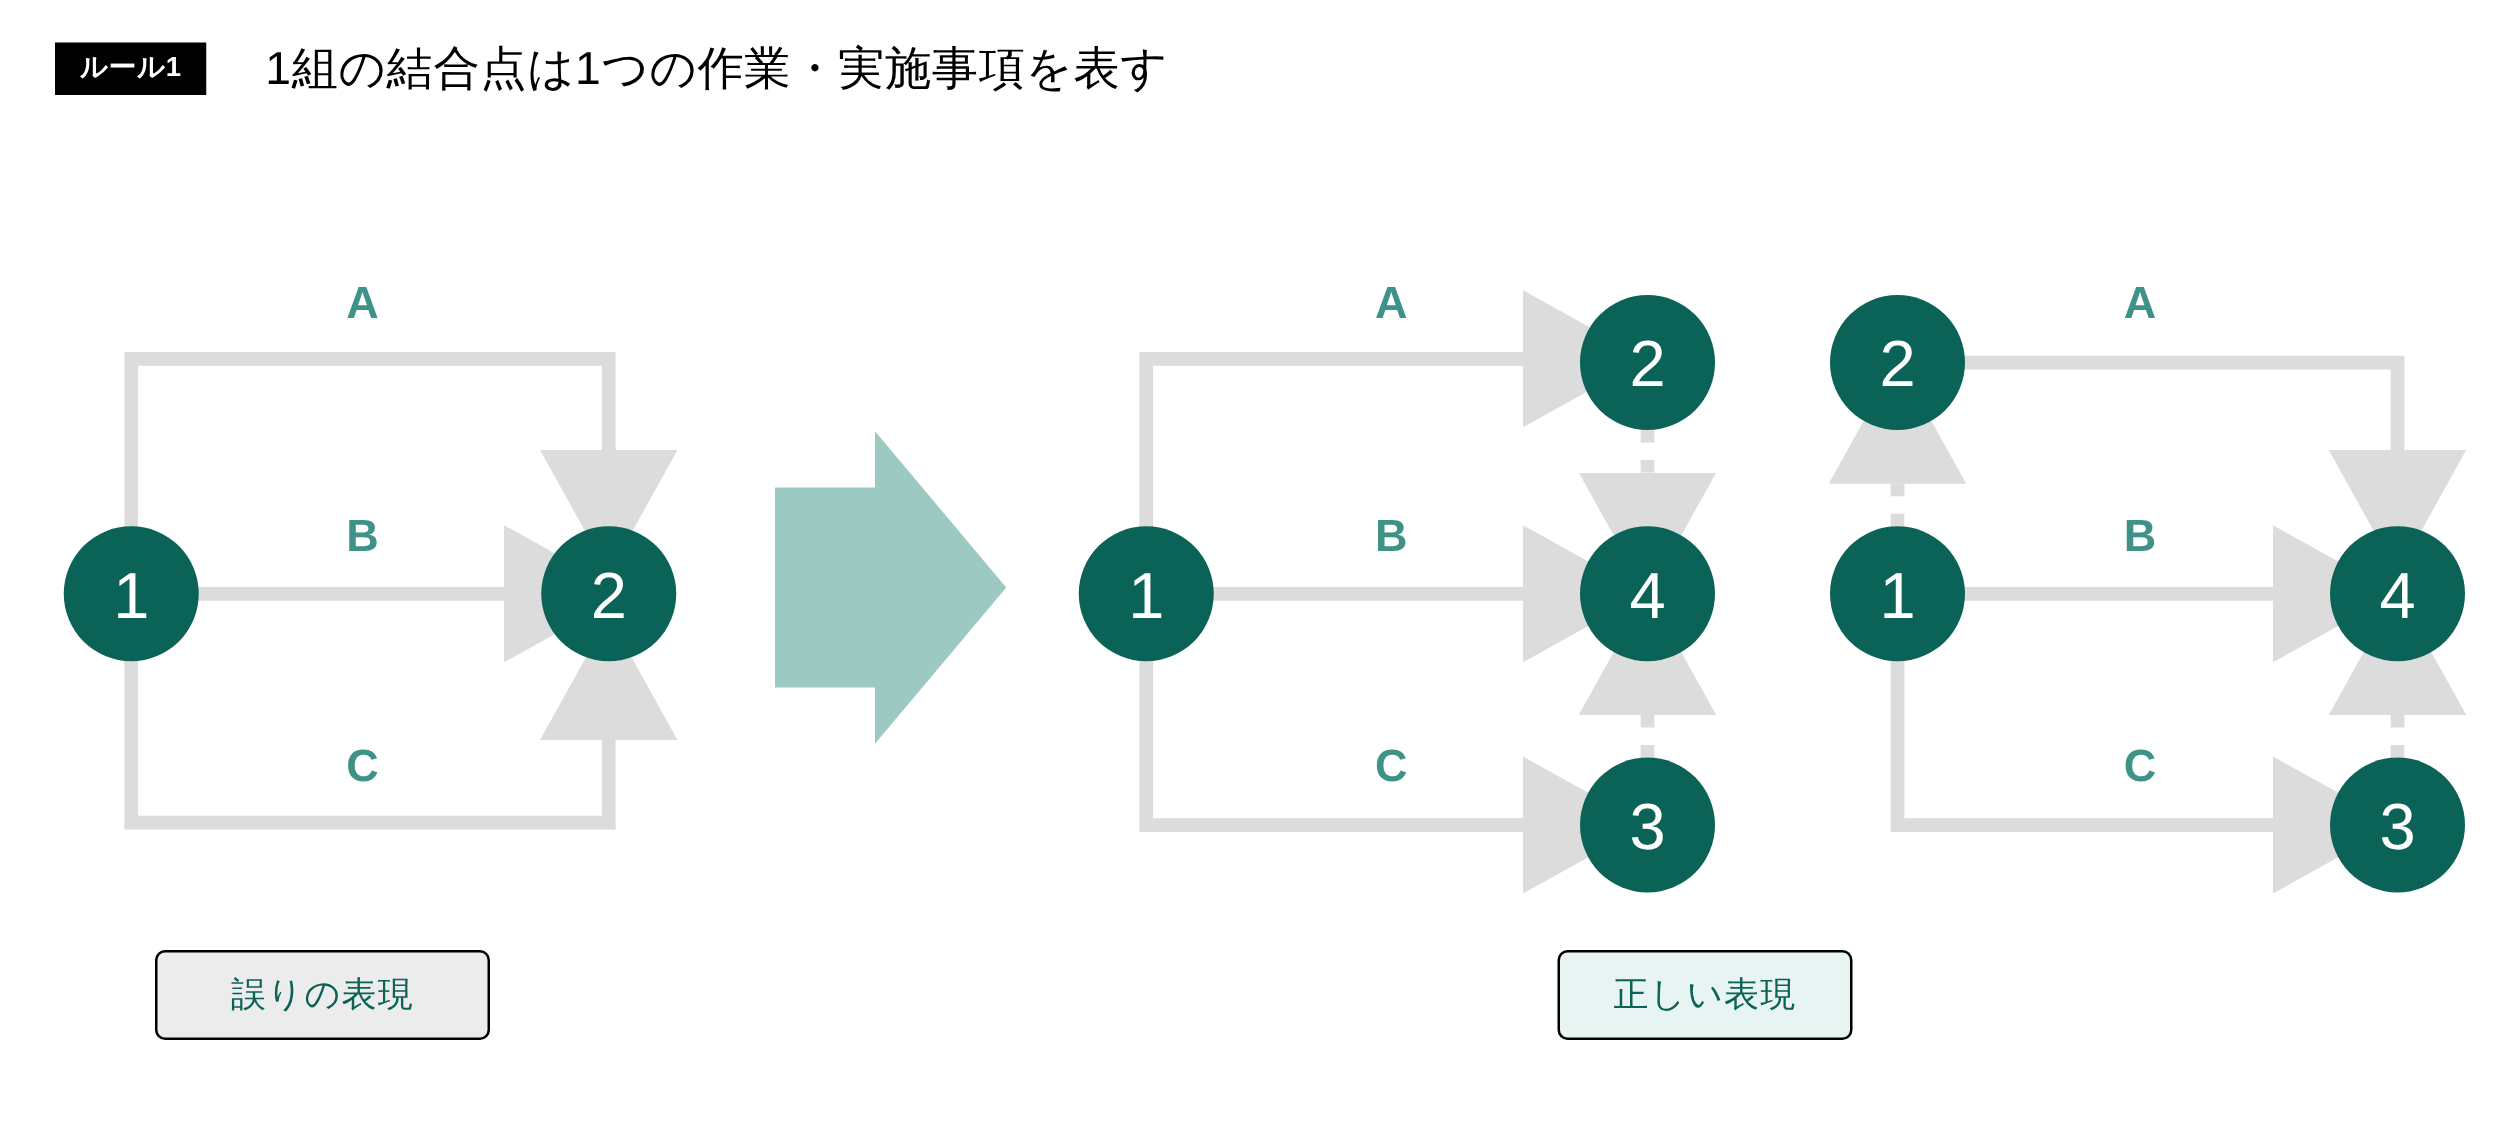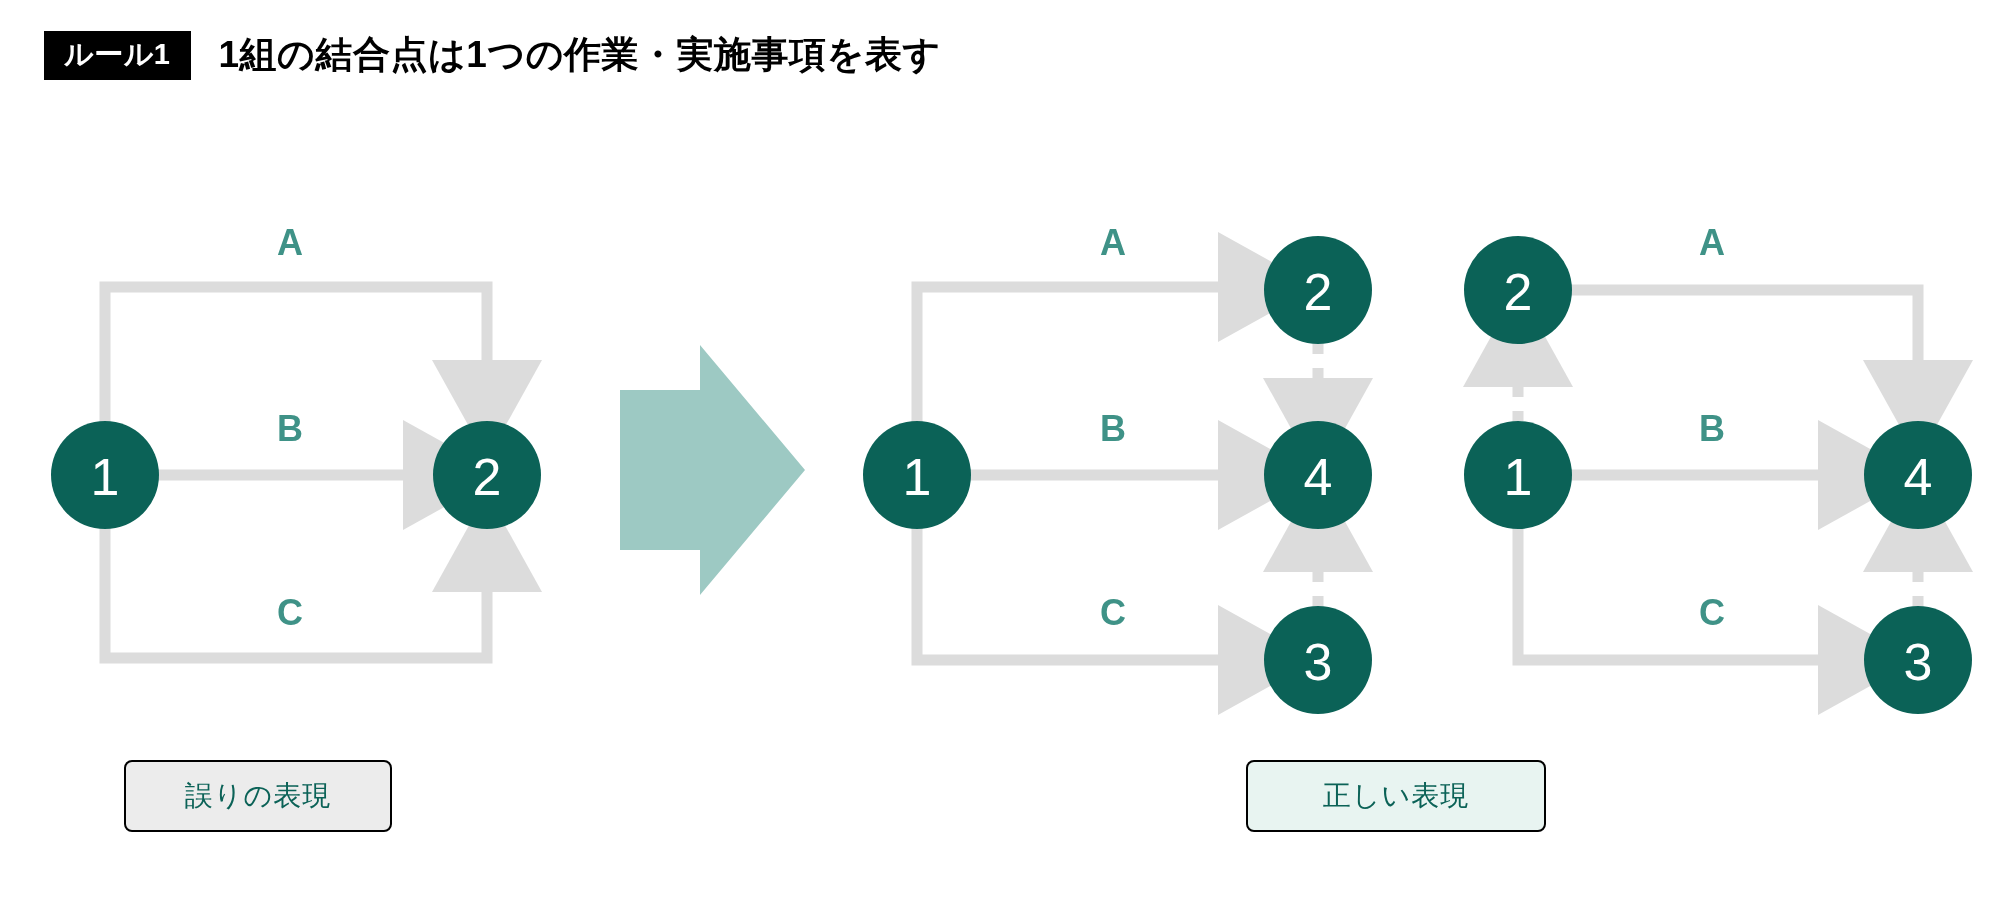--- a/index.html
+++ b/index.html
@@ -21,33 +21,34 @@
     position: absolute;
     left: 44px;
     top: 30px;
     display: flex;
     align-items: center;
     gap: 28px;
   }
   .rule-badge {
     background: #000000;
     color: #ffffff;
-    font-size: 29px;
+    font-size: 22px;
     font-weight: 700;
     letter-spacing: 0.5px;
     padding: 9px 20px 11px 20px;
     line-height: 1;
     white-space: nowrap;
   }
   .rule-title {
     color: #000000;
     font-size: 37px;
-    font-weight: 700;
+    font-weight: 400;
     letter-spacing: 0.5px;
     white-space: nowrap;
+    margin-left: 19px;
   }
 
   
   .canvas {
     position: absolute;
     left: 0;
     top: 0;
     width: 2000px;
     height: 900px;
   }
@@ -90,21 +91,21 @@
   .legend-wrong {
     left: 124px;
     top: 760px;
     width: 268px;
     height: 72px;
     background: #ececec;
   }
   .legend-right {
     left: 1246px;
     top: 760px;
-    width: 300px;
+    width: 236px;
     height: 72px;
     background: #e8f4f1;
   }
 </style>
 </head>
 <body>
 
 <div class="header">
   <div class="rule-badge">ルール1</div>
   <div class="rule-title">1組の結合点は1つの作業・実施事項を表す</div>

